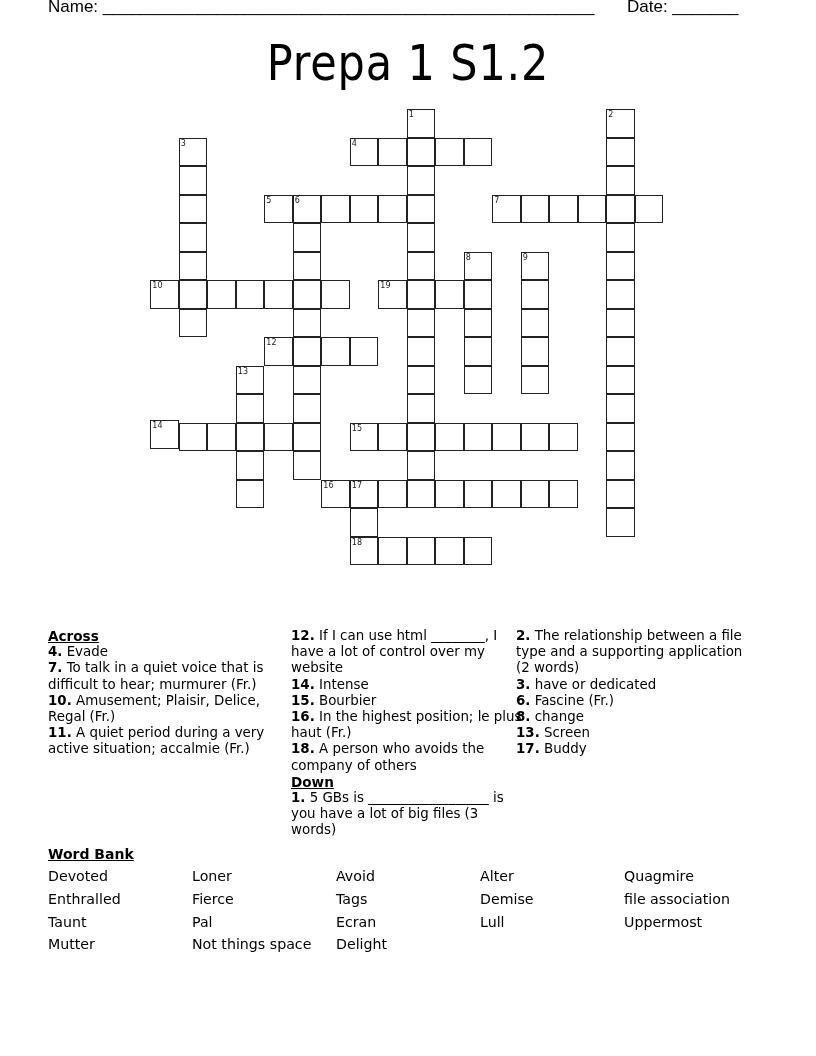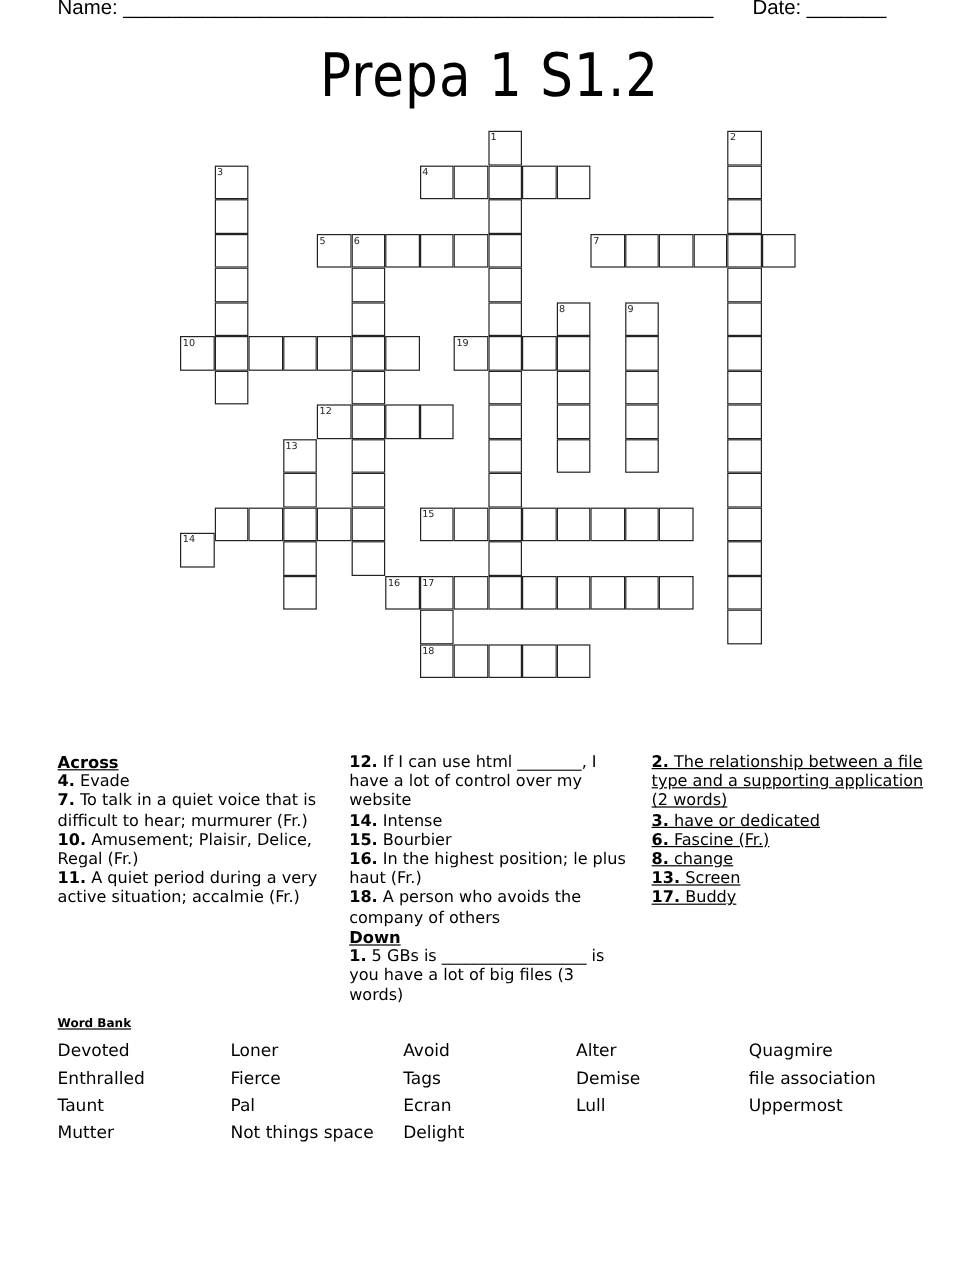--- a/index.html
+++ b/index.html
@@ -7,25 +7,25 @@
   .header-line { position: absolute; top: -3px; font-family: "Liberation Sans", sans-serif; font-size: 17px; white-space: nowrap; }
   .name-label { left: 48px; }
   .date-label { left: 627px; }
   .title { position: absolute; top: 30px; left: 0; width: 816px; text-align: center; font-family: "DejaVu Sans", sans-serif; font-size: 50px; line-height: 66px; letter-spacing: 1px; transform: scaleX(0.86); transform-origin: center; }
   .grid { position: absolute; left: 0; top: 0; width: 816px; height: 600px; }
   .cell { position: absolute; width: 28.5px; height: 28.5px; box-sizing: border-box; border: 1.4px solid #222; background: #fff; margin-left: -0.7px; margin-top: -0.7px; }
   .cell-num { position: absolute; left: 1px; top: 0px; font-family: "DejaVu Sans", sans-serif; font-size: 8px; line-height: 10px; color: #222; }
   .clues { position: absolute; top: 628px; font-family: "DejaVu Sans", sans-serif; font-size: 13.4px; line-height: 16.2px; }
   .col1 { left: 48px; width: 240px; }
   .col2 { left: 291px; width: 234px; }
-  .col3 { left: 543px; width: 230px; text-decoration: underline; }
+  .col3 { left: 516px; width: 230px; }
   .clue-heading { font-weight: bold; text-decoration: underline; font-size: 13.6px; }
   .clue { margin: 0; }
   .clue-num { font-weight: bold; }
-  .wordbank-title { position: absolute; left: 48px; top: 845px; font-family: "DejaVu Sans", sans-serif; font-weight: bold; text-decoration: underline; font-size: 10px; line-height: 18px; }
+  .wordbank-title { position: absolute; left: 48px; top: 845px; font-family: "DejaVu Sans", sans-serif; font-weight: bold; text-decoration: underline; font-size: 14px; line-height: 18px; }
   .wordbank-word { position: absolute; font-family: "DejaVu Sans", sans-serif; font-size: 14.2px; line-height: 18px; white-space: nowrap; }
 </style>
 </head>
 <body>
 
 <div class="header-line name-label">Name: ____________________________________________________</div>
 <div class="header-line date-label">Date: _______</div>
 
 <div class="title">Prepa 1 S1.2</div>
 
@@ -133,21 +133,21 @@
     </div>
     <div class="cell" style="left: 322px; top: 338px;"></div>
     <div class="cell" style="left: 350.5px; top: 338px;"></div>
     <div class="cell" style="left: 236.5px; top: 366.5px;">
       <span class="cell-num">13</span>
     </div>
     <div class="cell" style="left: 236.5px; top: 395px;"></div>
     <div class="cell" style="left: 236.5px; top: 423.5px;"></div>
     <div class="cell" style="left: 236.5px; top: 452px;"></div>
     <div class="cell" style="left: 236.5px; top: 480.5px;"></div>
-    <div class="cell" style="left: 151px; top: 428px; margin-top: 16px;">
+    <div class="cell" style="left: 151px; top: 404px; margin-top: 16px;">
       <span class="cell-num">14</span>
     </div>
     <div class="cell" style="left: 179.5px; top: 423.5px;"></div>
     <div class="cell" style="left: 208px; top: 423.5px;"></div>
     <div class="cell" style="left: 265px; top: 423.5px;"></div>
     <div class="cell" style="left: 350.5px; top: 423.5px;">
       <span class="cell-num">15</span>
     </div>
     <div class="cell" style="left: 379px; top: 423.5px;"></div>
     <div class="cell" style="left: 436px; top: 423.5px;"></div>

